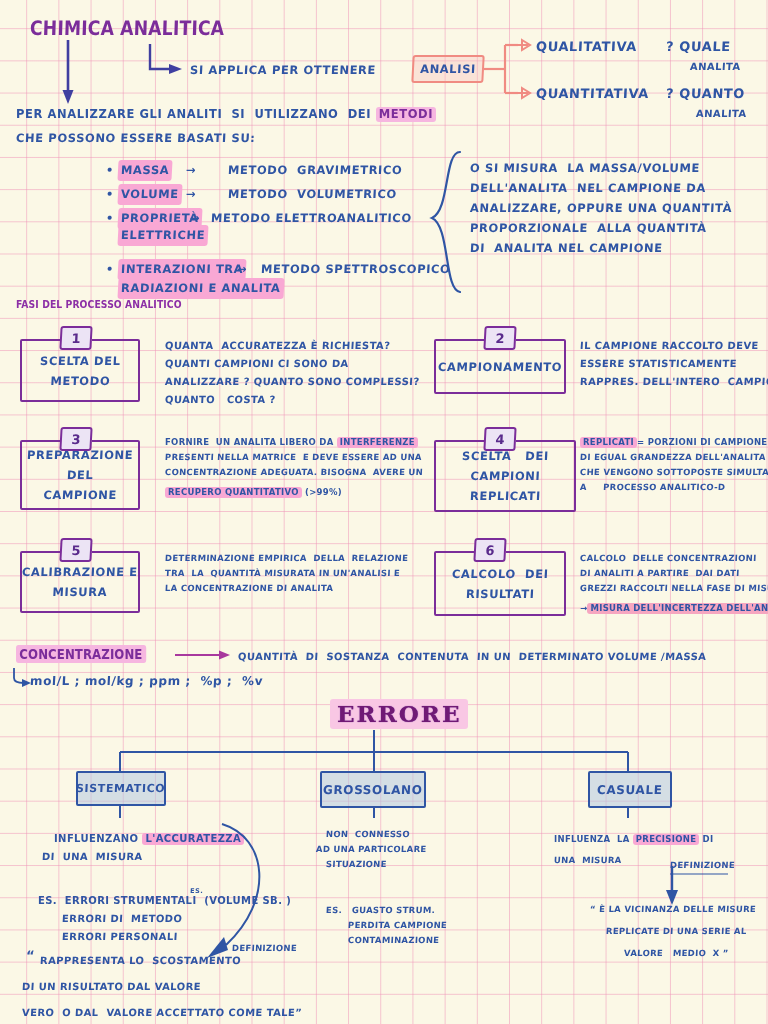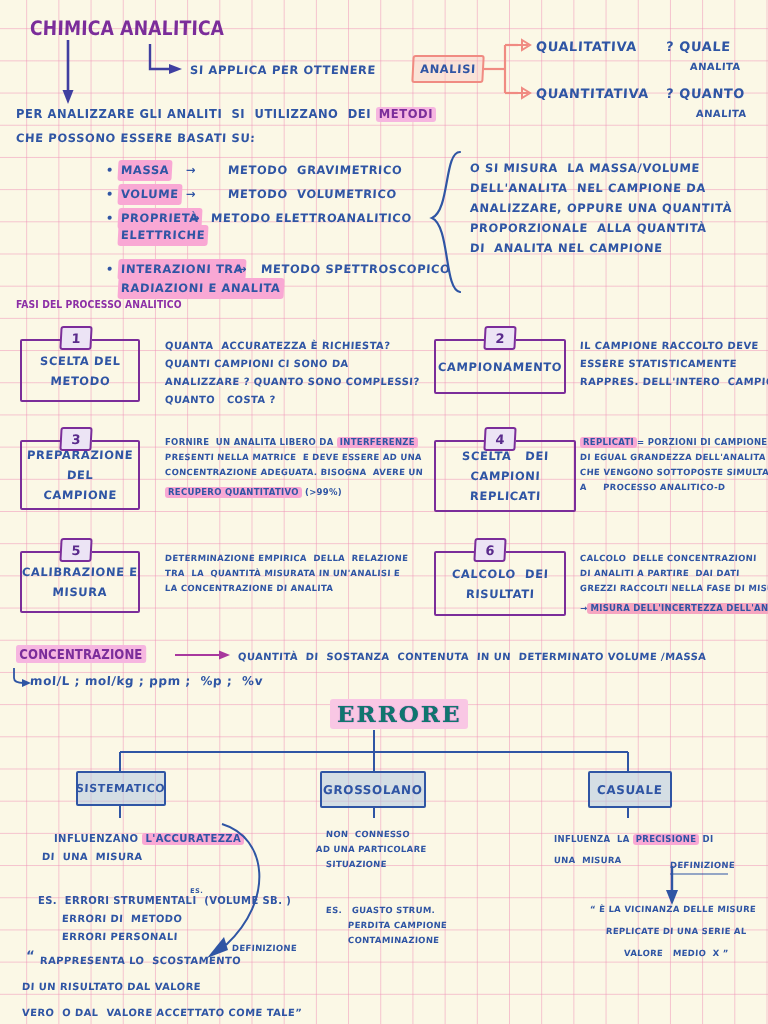--- a/index.html
+++ b/index.html
@@ -41,21 +41,21 @@
   }
   .subtitle{
     font-family:"DejaVu Sans", sans-serif;
     font-weight:bold;color:#8c2fa6;
     font-size:11px;letter-spacing:.1px;
     transform:scaleX(.84);transform-origin:left center;
     white-space:pre;
   }
   .errore{
     font-family:"DejaVu Serif", serif;
-    font-weight:bold;color:#0f766e;
+    font-weight:bold;color:#701a75;
     font-size:23px;letter-spacing:2px;
     background:#f9c7e4;
     padding:1px 7px 2px 7px;border-radius:3px;
     white-space:pre;
     text-shadow:0 0 1px #6c2b95;
   }
 
   .hl{background:#f9a8d4;border-radius:3px;padding:0 3px 1px 3px;color:#2f55a4;}
   .hl-p{background:#f6b6e0;border-radius:3px;padding:0 3px 1px 3px;color:#7b2d9a;}
   .hl-sal{background:#f6a6c0;border-radius:3px;padding:0 3px 1px 3px;color:#2f55a4;}

